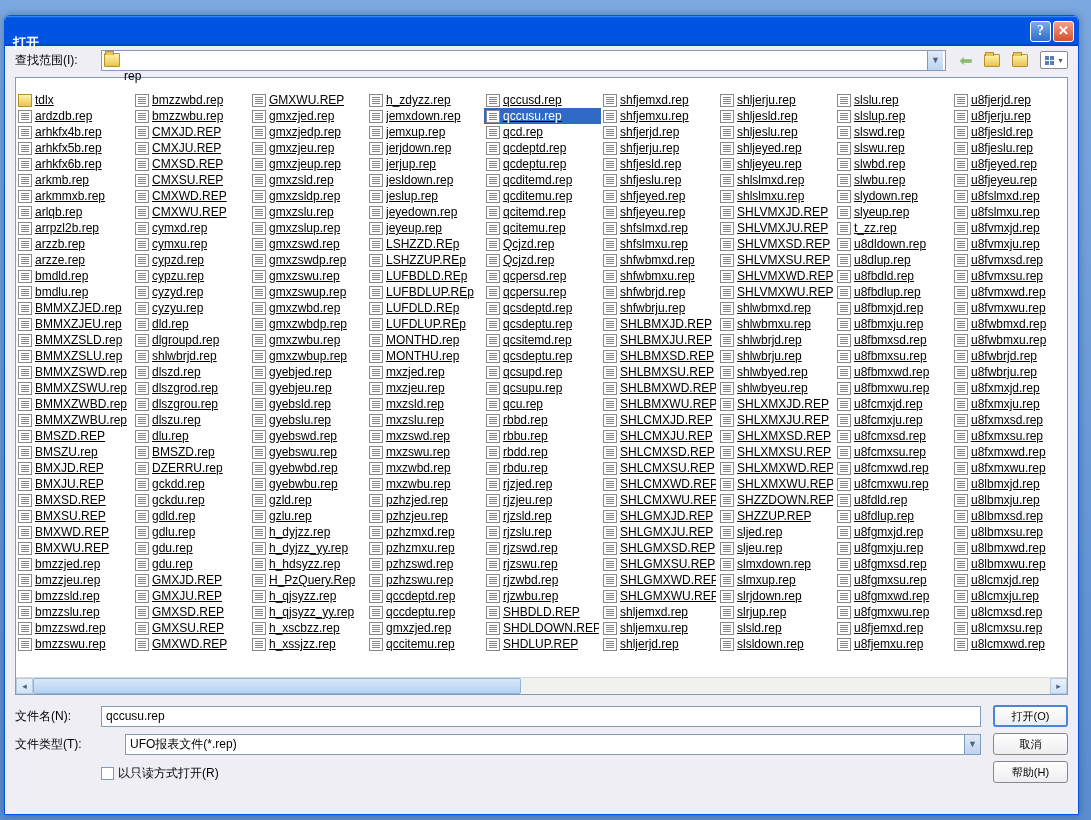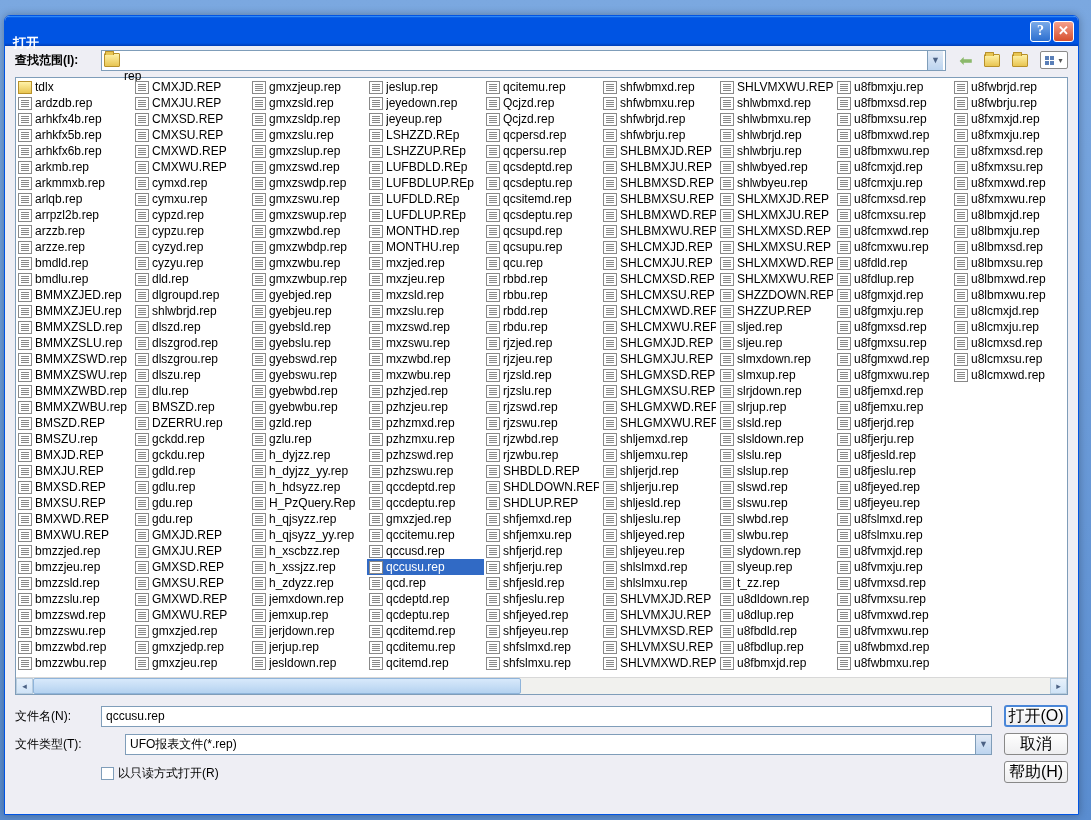--- a/index.html
+++ b/index.html
@@ -47,21 +47,21 @@
   font-weight: bold;
 }
 .help-btn { background: linear-gradient(to bottom,#7aaae8,#2c6fd0); color:#fff; font-size:14px;}
 .close-btn { background: linear-gradient(to bottom,#f5a08c,#d64f2e); color:#fff; font-size:13px;}
 .lookin-row {
   height: 28px;
   display: flex;
   align-items: center;
   padding: 4px 10px;
 }
-.lookin-label { width: 86px; font-weight: bold; }
+.lookin-label { width: 86px; }
 .lookin-combo {
   flex: 1;
   height: 21px;
   background: #fff;
   border: 1px solid #7f9db9;
   display: flex;
   align-items: center;
   padding: 0 2px;
 }
 .folder-icon {
@@ -109,21 +109,22 @@
   display: flex;
   flex-direction: column;
 }
 .file-list {
   flex: 1;
   display: flex;
   flex-direction: column;
   flex-wrap: wrap;
   align-content: flex-start;
   overflow: hidden;
-  padding: 1px 0;
+  padding: 14px 0;
+  text-decoration: underline;
 }
 .file-item {
   width: 117px;
   height: 16px;
   display: flex;
   align-items: center;
   padding: 0 2px;
   white-space: nowrap;
   overflow: hidden;
 }
@@ -178,27 +179,27 @@
 .brow { display:flex; align-items:center; margin-bottom:6px; }
 .brow-label { width: 86px; }
 .brow-input {
   flex:1; height:21px; background:#fff;
   border:1px solid #7f9db9; padding:0 4px;
   display:flex; align-items:center;
 }
 .brow-input.combo { padding:0 0 0 4px;margin-left:24px; }
 .brow-input .inner-text { flex:1; }
 .btn {
-  width: 64px; height: 22px;
+  width: 75px; height: 22px;
   margin-left: 12px;
   background: linear-gradient(to bottom,#fefefe,#eeeef0);
   border: 1px solid #888;
   border-radius:3px;
   display:flex;align-items:center;justify-content:center;
-  font-size:16px;
+  font-size:11px;
 }
 .btn.default { border:2px solid #4a86d8; padding-top:0; }
 .checkbox-row { display:flex; align-items:center; padding-left:86px; margin-top:4px; }
 .chk {
   width:13px;height:13px;background:#fff;border:1px solid #7f9db9;margin-right:4px;
 }
 </style>
 </head>
 <body>
 

